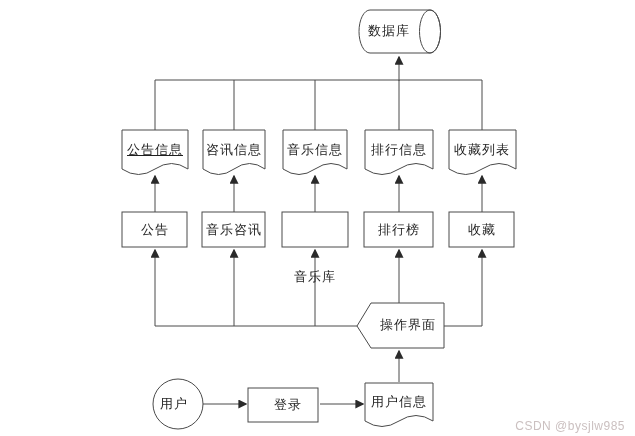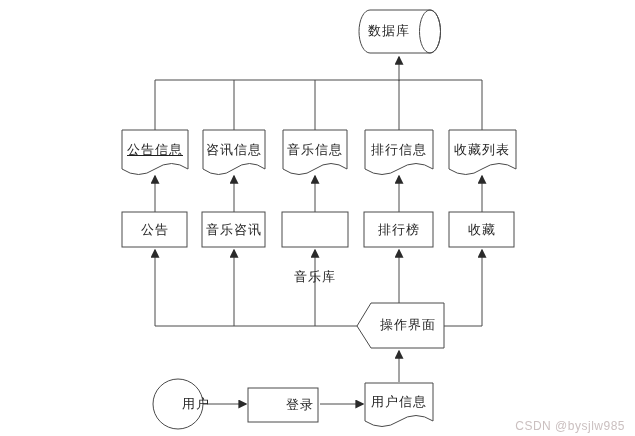--- a/index.html
+++ b/index.html
@@ -89,18 +89,18 @@
   <div class="lbl" style="left:482px;top:150px;">收藏列表</div>
 
   <div class="lbl" style="left:155px;top:230px;">公告</div>
   <div class="lbl" style="left:234px;top:230px;">音乐咨讯</div>
   <div class="lbl" style="left:315px;top:230px;margin-top:47px;">音乐库</div>
   <div class="lbl" style="left:399px;top:230px;">排行榜</div>
   <div class="lbl" style="left:482px;top:230px;">收藏</div>
 
   <div class="lbl" style="left:408px;top:325px;">操作界面</div>
 
-  <div class="lbl" style="left:196px;top:404px;">用户</div>
-  <div class="lbl" style="left:300px;top:405px;">登录</div>
+  <div class="lbl" style="left:174px;top:404px;">用户</div>
+  <div class="lbl" style="left:288px;top:405px;">登录</div>
   <div class="lbl" style="left:399px;top:402px;text-align:right;">用户信息</div>
 
   <div class="watermark">CSDN @bysjlw985</div>
 </div>
 
 </body></html>

